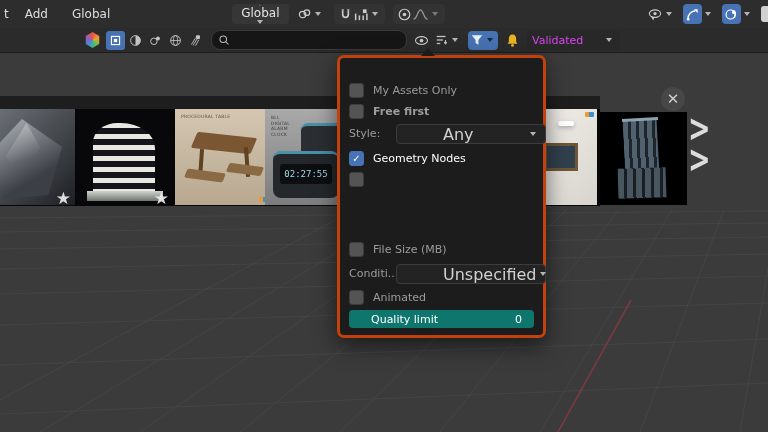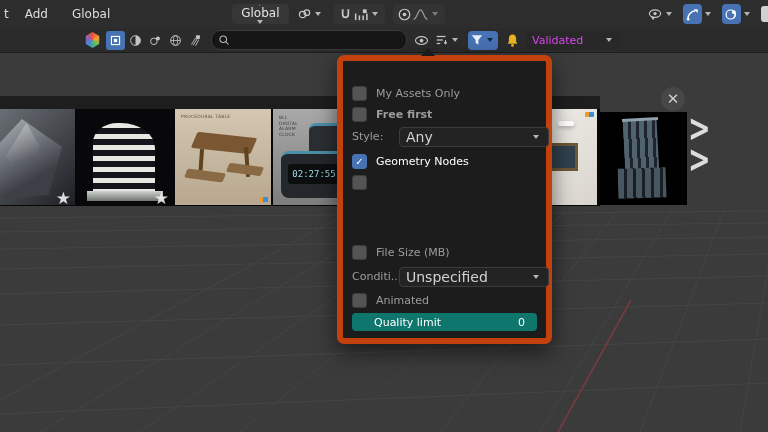--- a/index.html
+++ b/index.html
@@ -33,33 +33,33 @@
 
   
   #assetband{left:0;top:96px;width:600px;height:110px;background:#070707;z-index:5;}
   #assetband .strip{position:absolute;left:0;top:0;width:100%;height:13px;background:#1e1e1e;}
   .thumb{position:absolute;top:109px;height:96px;overflow:hidden;z-index:6;}
   .thumb .star{position:absolute;right:4px;bottom:-2px;color:rgba(235,235,235,.92);font-size:17px;line-height:1;}
   .tinytext{position:absolute;font-size:4.5px;line-height:1.25;letter-spacing:.2px;}
   .badge{position:absolute;width:9px;height:5px;background:linear-gradient(90deg,#f09a2e 0 45%,#3d8fd4 45% 100%);border-radius:1px;}
 
   
-  #popup{left:337px;top:55px;width:203px;height:277px;background:#1c1c1c;border:6px solid #c2410c;border-radius:7px;
+  #popup{left:337px;top:55px;width:203px;height:277px;background:#1c1c1c;border:3px solid #c2410c;border-radius:7px;
          box-shadow:0 8px 22px rgba(0,0,0,.55);z-index:40;}
   #popup-arrow{left:421px;top:48px;width:0;height:0;border-left:7px solid transparent;border-right:7px solid transparent;
                border-bottom:8px solid #1c1c1c;z-index:41;}
   .prow{position:absolute;left:9px;width:185px;height:17px;display:flex;align-items:center;gap:9px;}
   .plabel{color:#9c9c9c;font-size:11px;}
   .plabel.hover{color:#ffffff;}
   .cbox{width:13px;height:13px;border-radius:3px;background:#545454;border:1px solid #3d3d3d;flex:0 0 auto;
         display:flex;align-items:center;justify-content:center;}
   .cbox.on{background:#4772b3;border-color:#4772b3;color:#fff;font-size:10px;font-weight:bold;line-height:1;}
   .pdrop{position:absolute;left:56px;width:136px;height:18px;background:#232323;border:1px solid #3c3c3c;border-radius:4px;
          display:flex;align-items:center;padding:0 6px;}
-  .pdrop .val{flex:1;color:#d2d2d2;font-size:14px;}
+  .pdrop .val{flex:1;color:#d2d2d2;font-size:16px;margin-left:40px;}
   .slider{position:absolute;left:9px;width:185px;height:18px;background:#0f766e;border-radius:4px;
           display:flex;align-items:center;color:#fff;font-size:11px;padding:0 12px 0 22px;box-sizing:border-box;}
   .slider .sval{margin-left:auto;}
 
   
   #tooltip{left:337px;top:178px;width:431px;height:53px;background:#151515;border:1px solid #2e2e2e;border-radius:6px;
            box-sizing:border-box;padding:6px 9px;z-index:50;}
   #tooltip .tt-title{color:#eaeaea;font-size:12px;margin-bottom:4px;}
   #tooltip .tt-mono{color:#8e8e8e;font-size:9.5px;font-family:"DejaVu Sans Mono","Liberation Mono",monospace;line-height:1.35;white-space:nowrap;}
 
@@ -119,21 +119,21 @@
   <div class="thumb" style="left:175px;width:96px;background:linear-gradient(180deg,#d4c6b1,#b8a890);">
     <div class="tinytext" style="left:6px;top:5px;color:#6b5336;width:60px;">PROCEDURAL TABLE</div>
     <div class="abs" style="left:18px;top:26px;width:62px;height:16px;background:#7a5633;transform:skewX(-18deg) rotate(6deg);border-radius:2px;"></div>
     <div class="abs" style="left:24px;top:40px;width:4px;height:30px;background:#5f421f;transform:rotate(4deg);"></div>
     <div class="abs" style="left:70px;top:38px;width:4px;height:30px;background:#5f421f;transform:rotate(-4deg);"></div>
     <div class="abs" style="left:10px;top:62px;width:40px;height:9px;background:#8a6a44;transform:skewX(-16deg) rotate(7deg);border-radius:2px;"></div>
     <div class="abs" style="left:52px;top:56px;width:36px;height:9px;background:#8a6a44;transform:skewX(-16deg) rotate(7deg);border-radius:2px;"></div>
     <div class="badge" style="right:3px;bottom:3px;"></div>
   </div>
 
-  <div class="thumb" style="left:273px;width:96px;background:linear-gradient(180deg,#a9a9a9,#7d7d7d);">
+  <div class="thumb" style="left:265px;width:96px;background:linear-gradient(180deg,#a9a9a9,#7d7d7d);">
     <div class="tinytext" style="left:6px;top:6px;color:#3f3f3f;width:26px;">BLL DIGITAL ALARM CLOCK</div>
     <div class="abs" style="left:36px;top:14px;width:52px;height:34px;background:#2b2f33;border-radius:7px;border-top:3px solid #4a8fa8;"></div>
     <div class="abs" style="left:8px;top:42px;width:66px;height:44px;background:#24282c;border-radius:8px;border-top:3px solid #4a8fa8;">
       <div style="position:absolute;left:7px;top:10px;width:52px;height:20px;background:#0c0e0f;border-radius:3px;display:flex;align-items:center;justify-content:center;color:#9fd8e8;font-family:'DejaVu Sans Mono','Liberation Mono',monospace;font-size:9px;">02:27:55</div>
     </div>
   </div>
 
   <div class="thumb" style="left:540px;width:57px;background:linear-gradient(135deg,#f0ede8,#d8d4cd);">
     <div class="abs" style="left:4px;top:34px;width:28px;height:22px;background:#30404d;border:3px solid #6e5637;"></div>
     <div class="abs" style="left:18px;top:12px;width:16px;height:5px;background:#fff;border-radius:2px;box-shadow:0 2px 4px rgba(0,0,0,.25);"></div>

